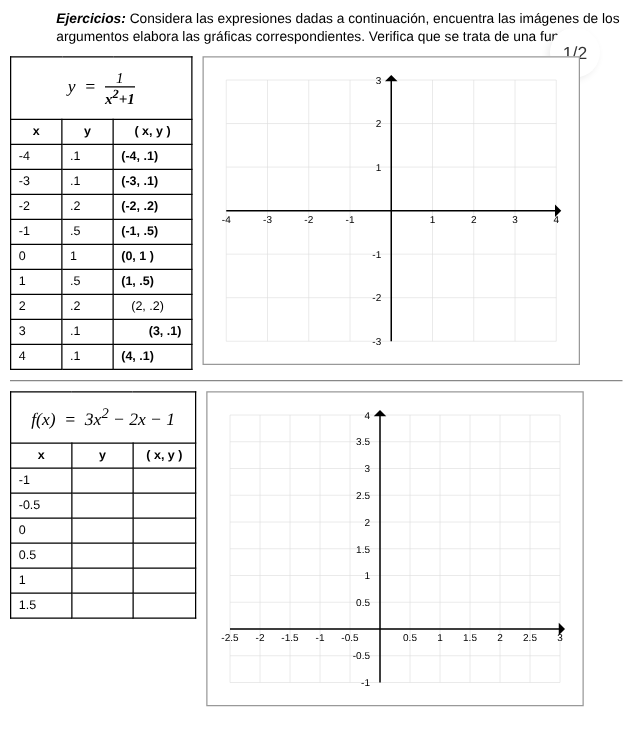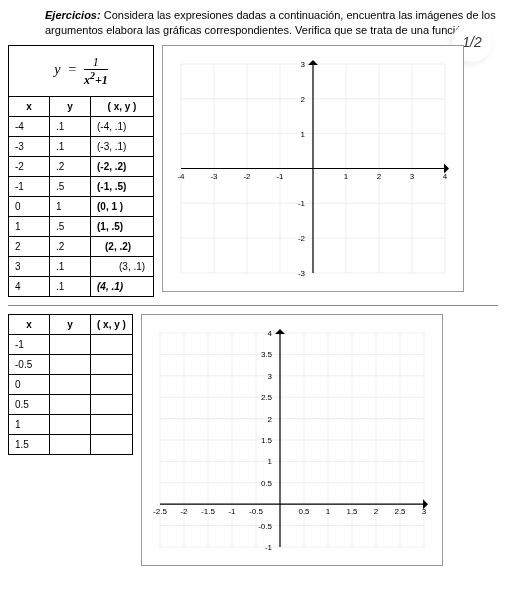--- a/index.html
+++ b/index.html
@@ -12,33 +12,32 @@
     width: 490px;
   }
   .instruction {
     line-height: 1.4;
     margin-bottom: 6px;
     margin-left: 37px;
   }
   .instruction b { font-style: italic; }
   .page-badge {
     position: absolute;
-    right: 14px;
+    right: 26px;
     top: 22px;
     font-size: 14px;
     color: #333;
     background: #fff;
     border-radius: 50%;
     width: 40px;
     height: 40px;
     display: flex;
     align-items: center;
     justify-content: center;
     box-shadow: -2px 2px 6px rgba(0,0,0,0.08);
-    font-style: italic;
   }
   .exercise {
     display: flex;
     gap: 8px;
     align-items: flex-start;
     margin-bottom: 8px;
   }
   
   .formula {
     font-family: "Times New Roman", serif;
@@ -112,26 +111,26 @@
       <tr>
         <th>x</th>
         <th>y</th>
         <th>( x, y )</th>
       </tr>
       </tbody>
         <tbody id="ex1-rows">
           <tr>
             <td>-4</td>
             <td>.1</td>
-            <td style="font-weight: normal;">(-4, .1)</td>
+            <td style="font-weight: bold;">(-4, .1)</td>
           </tr>
           <tr>
             <td>-3</td>
             <td>.1</td>
-            <td style="font-weight: normal; margin-top: 20px;">(-3, .1)</td>
+            <td style="font-weight: bold; margin-top: 20px;">(-3, .1)</td>
           </tr>
           <tr>
             <td>-2</td>
             <td>.2</td>
             <td style="font-weight: bold;">(-2, .2)</td>
           </tr>
           <tr>
             <td>-1</td>
             <td>.5</td>
             <td style="font-weight: bold;">(-1, .5)</td>
@@ -142,31 +141,31 @@
             <td style="font-weight: bold; margin-top: 14px;">(0, 1 )</td>
           </tr>
           <tr>
             <td>1</td>
             <td>.5</td>
             <td style="font-weight: bold; margin-top: 45px;">(1, .5)</td>
           </tr>
           <tr>
             <td>2</td>
             <td>.2</td>
-            <td style="font-weight: bold; padding-left: 14px;">(2, .2)</td>
+            <td style="font-weight: normal; padding-left: 14px;">(2, .2)</td>
           </tr>
           <tr>
             <td>3</td>
             <td>.1</td>
-            <td style="font-weight: normal; padding-left: 28px;">(3, .1)</td>
+            <td style="font-weight: bold; padding-left: 28px;">(3, .1)</td>
           </tr>
           <tr>
             <td>4</td>
             <td>.1</td>
-            <td style="font-weight: bold; font-style: italic;">(4, .1)</td>
+            <td style="font-weight: bold;">(4, .1)</td>
           </tr>
         </tbody>
     </table>
   </div>
   <div class="chart" style="width:300px;height:245px;">
     <svg id="chart1" width="300" height="245">
         <line x1="18" y1="18" x2="18" y2="227" stroke="#ddd" stroke-width="0.5"></line>
         <line x1="51" y1="18" x2="51" y2="227" stroke="#ddd" stroke-width="0.5"></line>
         <line x1="84" y1="18" x2="84" y2="227" stroke="#ddd" stroke-width="0.5"></line>
         <line x1="117" y1="18" x2="117" y2="227" stroke="#ddd" stroke-width="0.5"></line>
@@ -203,20 +202,29 @@
       </svg>
   </div>
 </div>
 
 <hr class="sep">
 
 <div class="exercise">
   <div>
     <table class="data">
       <tbody>
+          <tr class="formula-row">
+            <td colspan="3">
+        <div class="formula">
+          <span>f(x)</span>
+          &nbsp;<span>=</span>&nbsp;
+          <span>3x</span><sup>2</sup><span> − 2x − 1</span>
+        </div>
+      </td>
+          </tr>
       <tr>
         <th>x</th>
         <th>y</th>
         <th>( x, y )</th>
       </tr>
       </tbody>
         <tbody id="ex2-rows">
           <tr>
             <td>-1</td>
             <td></td>

